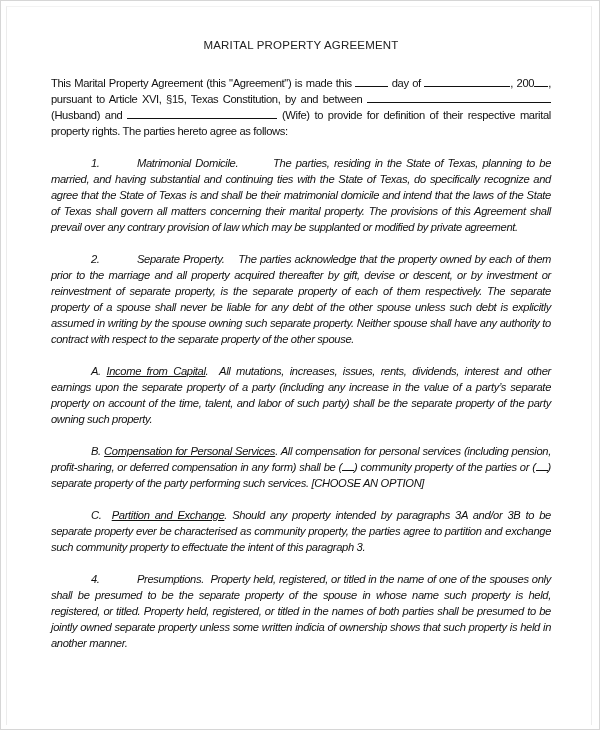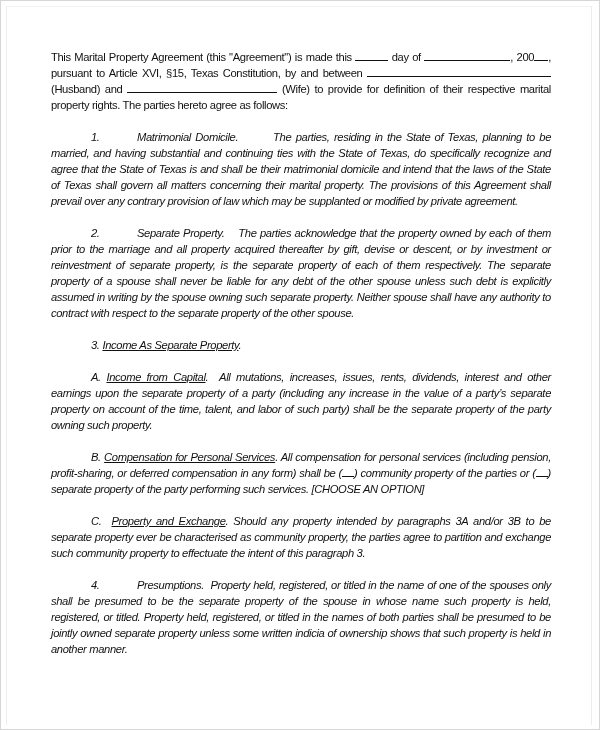--- a/index.html
+++ b/index.html
@@ -36,31 +36,31 @@
     .b-wife { width: 150px; }
     .b-opt { width: 12px; }
   </style>
 </head>
 <body>
 
 <div class="frame">
   <div class="inner"></div>
   <div class="page">
 
+    <div class="title">MARITAL PROPERTY AGREEMENT</div>
 
     <p><span>This Marital Property Agreement (this "Agreement") is made this </span><span class="blank b-day"></span><span> day of </span><span class="blank b-month"></span><span>,</span> <span>200</span><span class="blank b-yr"></span><span>, pursuant to Article XVI, §15, Texas Constitution, by and between </span><span class="blank b-husband"></span><span> (Husband) and </span><span class="blank b-wife"></span><span> (Wife) to provide for definition of their respective marital property rights.  The parties hereto agree as follows:</span></p>
 
     <p class="indent"><span class="num">1.</span><span>Matrimonial Domicile.</span>&nbsp;&nbsp;&nbsp;&nbsp;&nbsp;&nbsp;&nbsp; <span>The parties, residing in the State of Texas, planning to be married, and having substantial and continuing ties with the State of Texas, do specifically recognize and agree that the State of Texas is and shall be their matrimonial domicile and intend that the laws of the State of Texas shall govern all matters concerning their marital property. The provisions of this Agreement shall prevail over any contrary provision of law which may be supplanted or modified by private agreement.</span></p>
 
     <p class="indent"><span class="num">2.</span><span>Separate Property.</span>&nbsp;&nbsp;&nbsp; <span>The parties acknowledge that the property owned by each of them prior to the marriage and all property acquired thereafter by gift, devise or descent, or by investment or reinvestment of separate property, is the separate property of each of them respectively.  The separate property of a spouse shall never be liable for any debt of the other spouse unless such debt is explicitly assumed in writing by the spouse owning such separate property.  Neither spouse shall have any authority to contract with respect to the separate property of the other spouse.</span></p>
 
-    <p class="indent"><span>3.</span>&nbsp;<span class="u">Income As Separate Property</span>.</p>
 
     <p class="indent"><span>A.</span> <span class="u">Income from Capital</span>.&nbsp; <span>All mutations, increases, issues, rents, dividends, interest and other earnings upon the separate property of a party (including any increase in the value of a party’s separate property on account of the time, talent, and labor of such party) shall be the separate property of the party owning such property.</span></p>
 
     <p class="indent"><span>B.</span> <span class="u">Compensation for Personal Services</span>. <span>All compensation for personal services (including pension, profit-sharing, or deferred compensation in any form) shall be (</span><span class="blank b-opt"></span><span>) community property of the parties or (</span><span class="blank b-opt"></span><span>) separate property of the party performing such services. [CHOOSE AN OPTION]</span></p>
 
-    <p class="indent"><span>C.</span>&nbsp; <span class="u">Property and Exchange</span>. <span>Should any property intended by paragraphs 3A and/or 3B to be separate property ever be characterised as community property, the parties agree to partition and exchange such community property to effectuate the intent of this paragraph 3.</span></p>
+    <p class="indent"><span>C.</span>&nbsp; <span class="u">Partition and Exchange</span>. <span>Should any property intended by paragraphs 3A and/or 3B to be separate property ever be characterised as community property, the parties agree to partition and exchange such community property to effectuate the intent of this paragraph 3.</span></p>
 
     <p class="indent"><span class="num">4.</span><span>Presumptions.</span>&nbsp; <span>Property held, registered, or titled in the name of one of the spouses only shall be presumed to be the separate property of the spouse in whose name such property is held, registered, or titled.  Property held, registered, or titled in the names of both parties shall be presumed to be jointly owned separate property unless some written indicia of ownership shows that such property is held in another manner.</span></p>
 
   </div>
 </div>
 
 </body></html>

